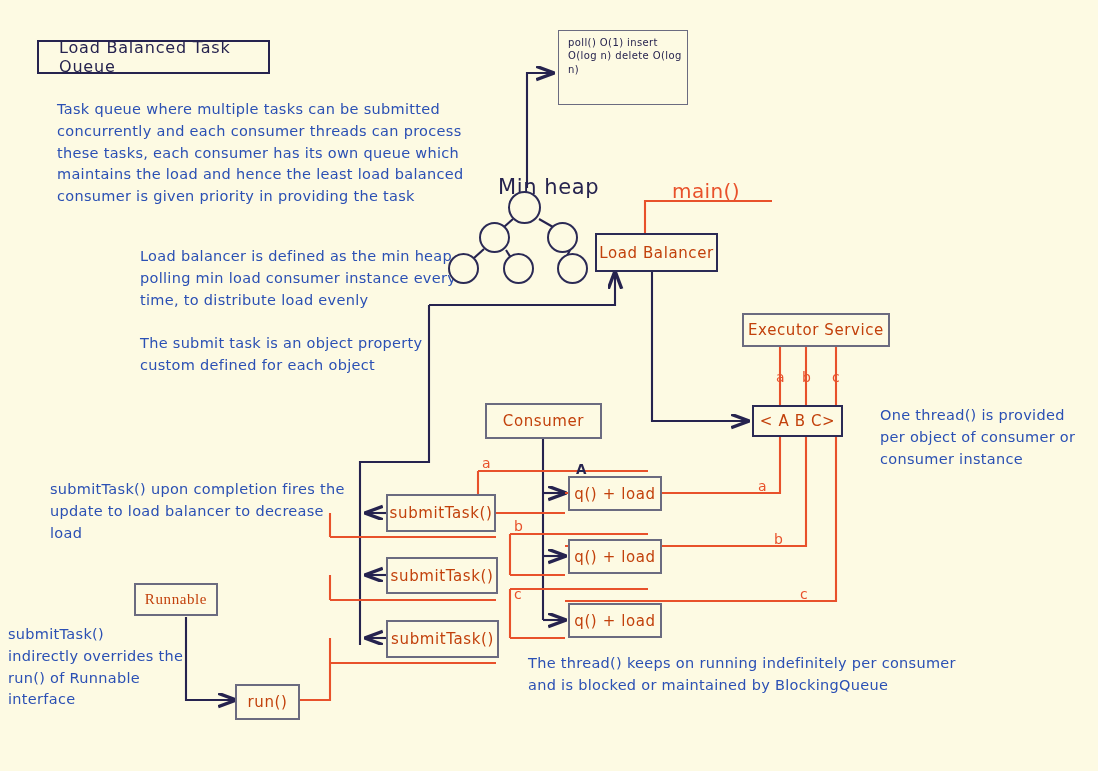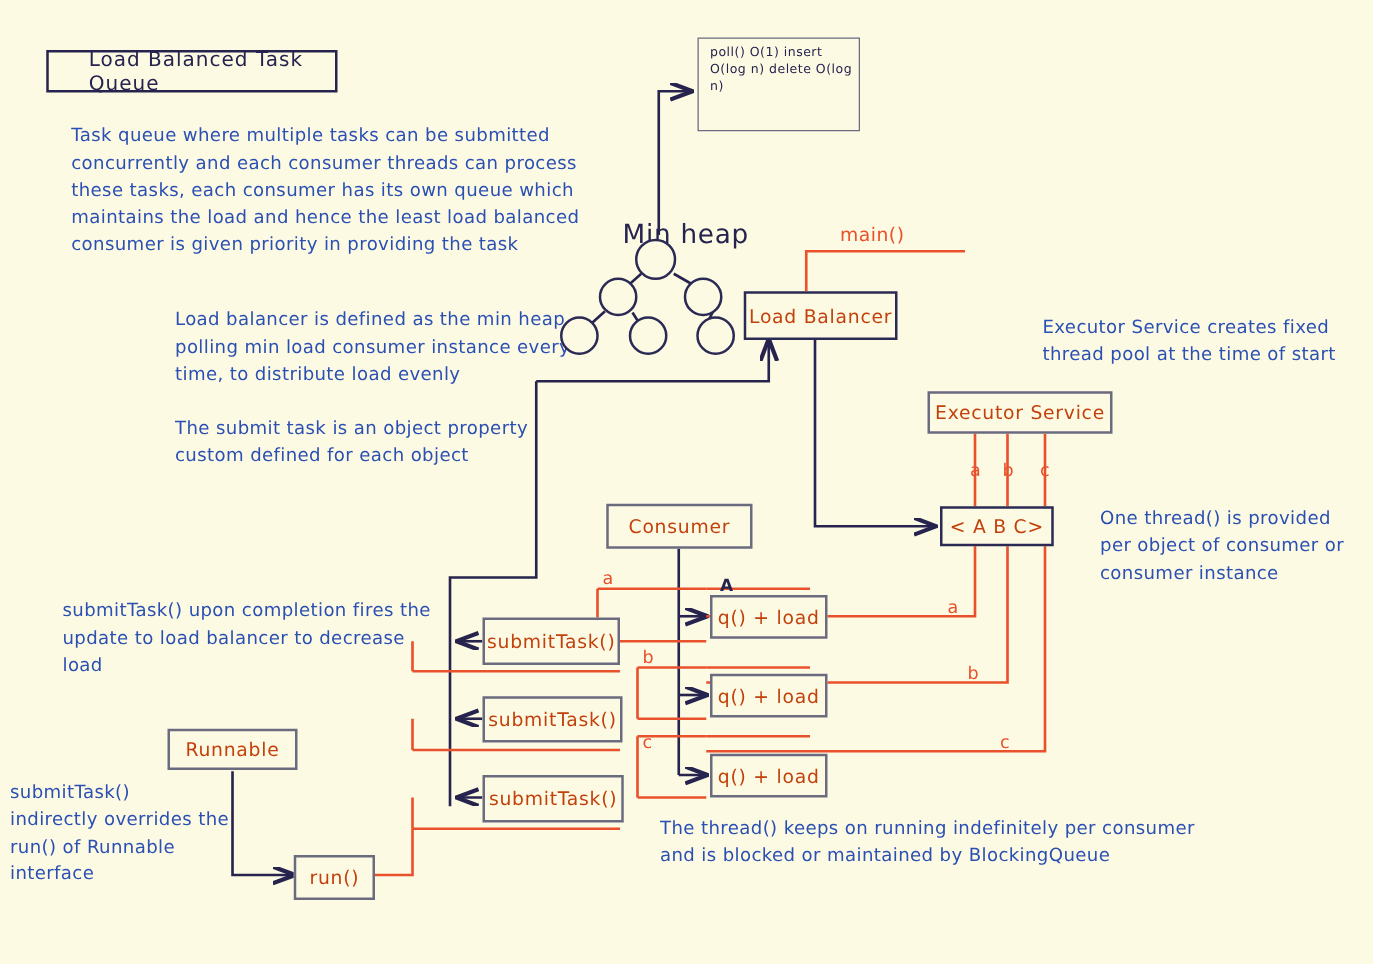--- a/index.html
+++ b/index.html
@@ -38,21 +38,21 @@
   }
   .box.navy { border-color: #2b2a55; }
   .title-box {
     position: absolute;
     box-sizing: border-box;
     border: 2.5px solid #26234f;
     background: #fdfae3;
     color: #26234f;
     display: flex;
     align-items: center;
-    padding-left: 32px;
+    padding-left: 20px;
     font-size: 16px;
     letter-spacing: 0.8px;
   }
   .complexity {
     position: absolute;
     box-sizing: border-box;
     border: 1.6px solid #6b6b80;
     background: #fdfae3;
     color: #26234f;
     padding: 5px 0 5px 9px;
@@ -75,21 +75,21 @@
     letter-spacing: 0.6px;
     white-space: nowrap;
   }
   .orange-label {
     position: absolute;
     color: #e8512b;
     font-size: 14px;
     letter-spacing: 0.4px;
     white-space: nowrap;
   }
-  .orange-label.big { font-size: 15px; }
+  .orange-label.big { font-size: 20px; }
   .heap-node {
     position: absolute;
     box-sizing: border-box;
     border: 2px solid #2b2a55;
     border-radius: 50%;
     background: #fdfae3;
   }
   .qlabel {
     position: absolute;
     color: #26234f;
@@ -190,22 +190,20 @@
 consumer is given priority in providing the task</div>
 
   <div class="note" style="left:140px; top:246px; width:330px;">Load balancer is defined as the min heap
 polling min load consumer instance every
 time, to distribute load evenly</div>
 
   <div class="note" style="left:140px; top:333px; width:330px;">The submit task is an object property
 custom defined for each object</div>
 
 
-  <div class="note" style="left:834px; top:252px; width:250px;">Executor Service creates fixed
-thread pool at the time of start</div>
 
   <div class="note" style="left:50px; top:479px; width:310px;">submitTask() upon completion fires the
 update to load balancer to decrease load</div>
 
   <div class="note" style="left:880px; top:405px; width:215px;">One thread() is provided
 per object of consumer or
 consumer instance</div>
 
   <div class="note" style="left:8px; top:624px; width:190px;">submitTask()
 indirectly overrides the
@@ -231,21 +229,21 @@
   <div class="orange-label big" style="left:672px; top:179px;">main()</div>
 
   <div class="box navy" style="left:595px; top:233px; width:123px; height:39px;">Load Balancer</div>
 
   <div class="box" style="left:742px; top:313px; width:148px; height:34px;">Executor Service</div>
 
   <div class="box navy" style="left:752px; top:405px; width:91px; height:32px;">&lt; A  B  C&gt;</div>
 
   <div class="box" style="left:485px; top:403px; width:117px; height:36px;">Consumer</div>
 
-  <div class="box" style="left:134px; top:583px; width:104px; height:33px;">Runnable</div>
+  <div class="box" style="left:134px; top:583px; width:84px; height:33px;font-family:Liberation Serif, serif;">Runnable</div>
 
   <div class="box" style="left:235px; top:684px; width:65px; height:36px;">run()</div>
 
   <div class="box" style="left:386px; top:494px; width:110px; height:38px;">submitTask()</div>
   <div class="box" style="left:386px; top:557px; width:112px; height:37px;">submitTask()</div>
   <div class="box" style="left:386px; top:620px; width:113px; height:38px;">submitTask()</div>
 
   <div class="box" style="left:568px; top:476px; width:94px; height:35px;">q() + load</div>
   <div class="box" style="left:568px; top:539px; width:94px; height:35px;">q() + load</div>
   <div class="box" style="left:568px; top:603px; width:94px; height:35px;">q() + load</div>

